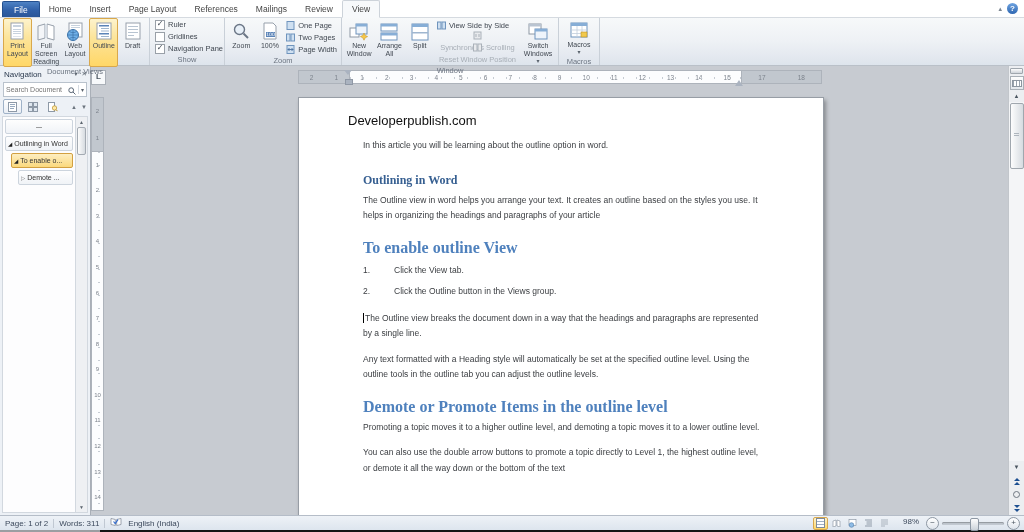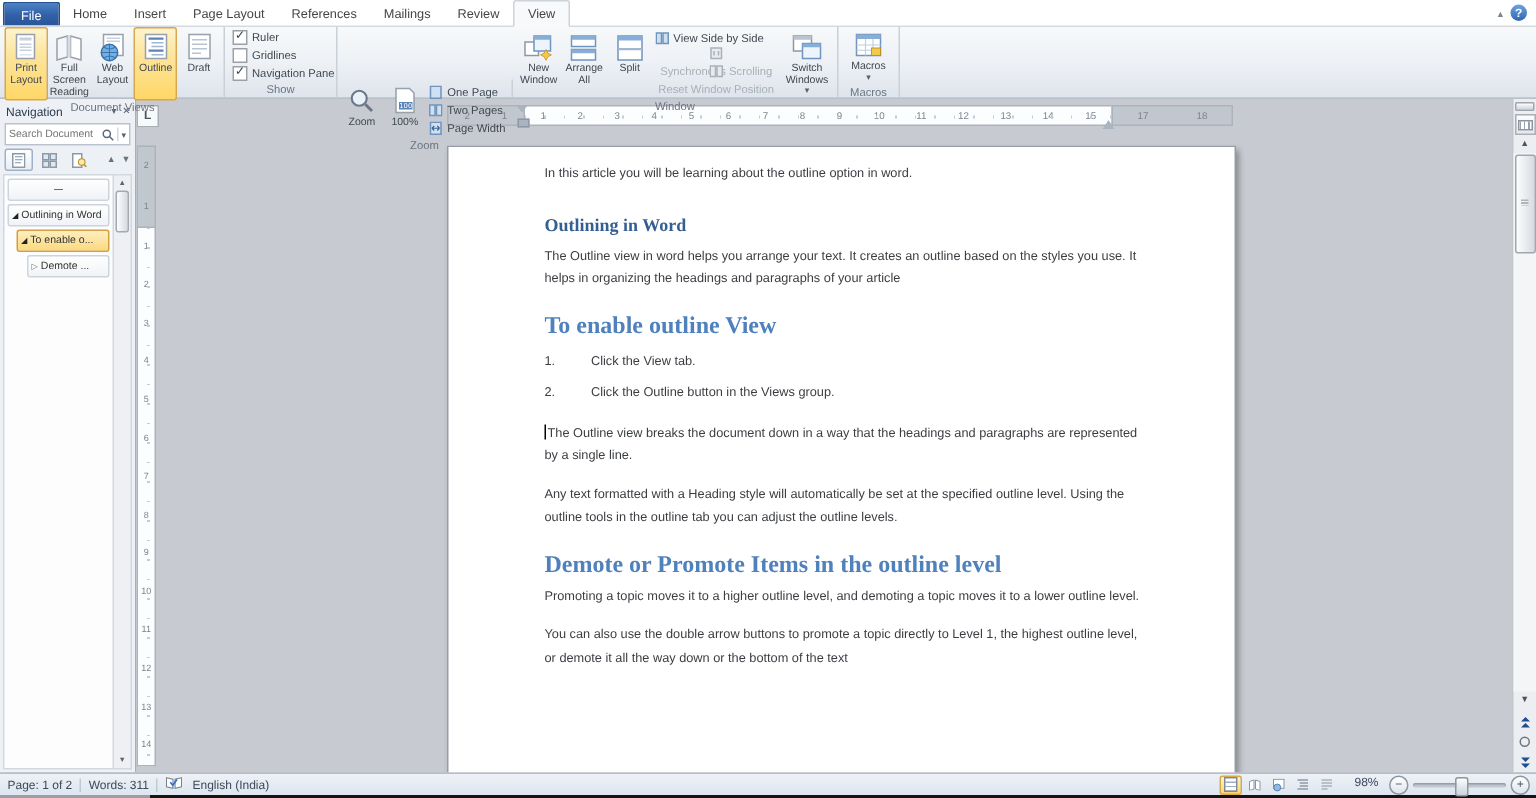--- a/index.html
+++ b/index.html
@@ -215,21 +215,21 @@
         <span>Gridlines</span>
       </div>
       <div class="chk-row">
         <span class="chk checked"></span>
         <span>Navigation Pane</span>
       </div>
     </div>
     <div class="rgroup-label">Show</div>
   </div>
 
-  <div class="rgroup" style="width:116px;margin-top:36px;">
+  <div class="rgroup" style="width:116px;">
     <div class="rgroup-content">
       <div class="bigbtn">
         <span class="bicon">
             <svg width="20" height="20">
               <circle cx="8.5" cy="7.5" r="5" fill="#e8f0f8" stroke="#6b7686" stroke-width="1.4"></circle>
               <line x1="12.5" y1="11.5" x2="17" y2="16" stroke="#6b7686" stroke-width="2"></line>
             </svg>
           </span>
         <span class="bl">Zoom</span>
       </div>
@@ -487,20 +487,21 @@
         <span>9</span>
         <span>10</span>
         <span>11</span>
         <span>12</span>
         <span>13</span>
         <span>14</span>
       </div>
   </div>
 
   <div class="page">
+    <div class="doc-header">Developerpublish.com</div>
     <div class="doc-body">
       <div class="p">In this article you will be learning about the outline option in word.</div>
       <div class="h1">Outlining in Word</div>
       <div class="p" style="margin-top:5px;">The Outline view in word helps you arrange your text. It creates an outline based on the styles you use. It helps in organizing the headings and paragraphs of your article</div>
       <div class="h2">To enable outline View</div>
       <div class="li">
         <span class="num">1.</span>
         <span>Click the View tab.</span>
       </div>
       <div class="li">

